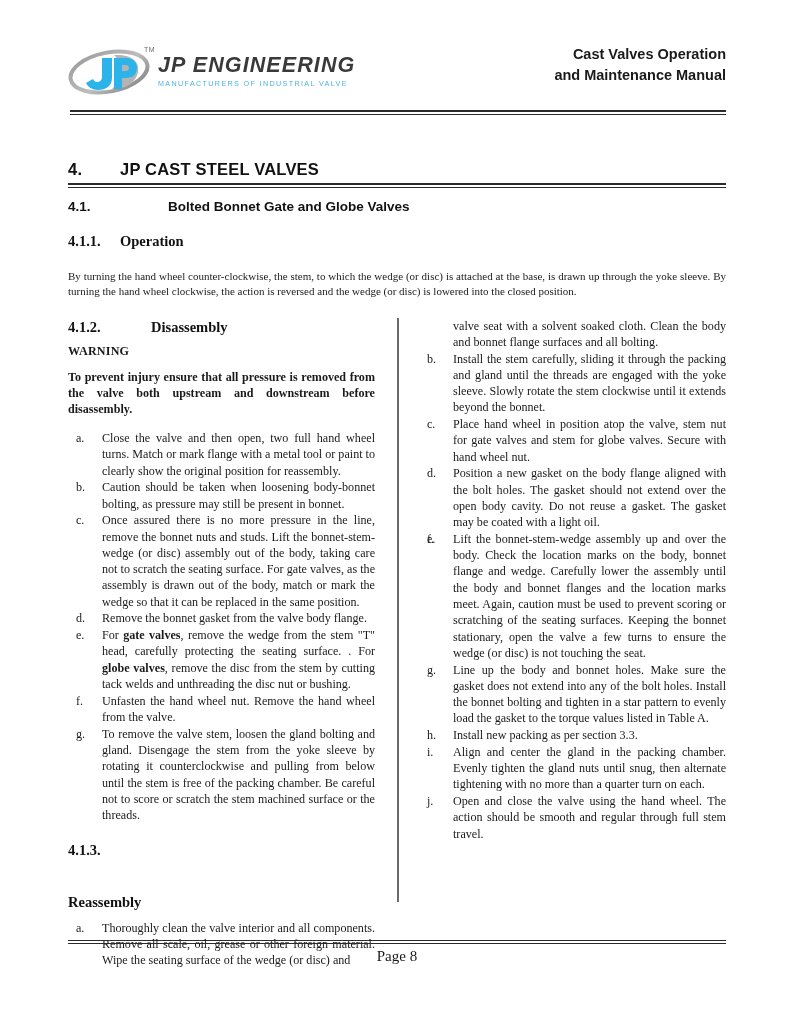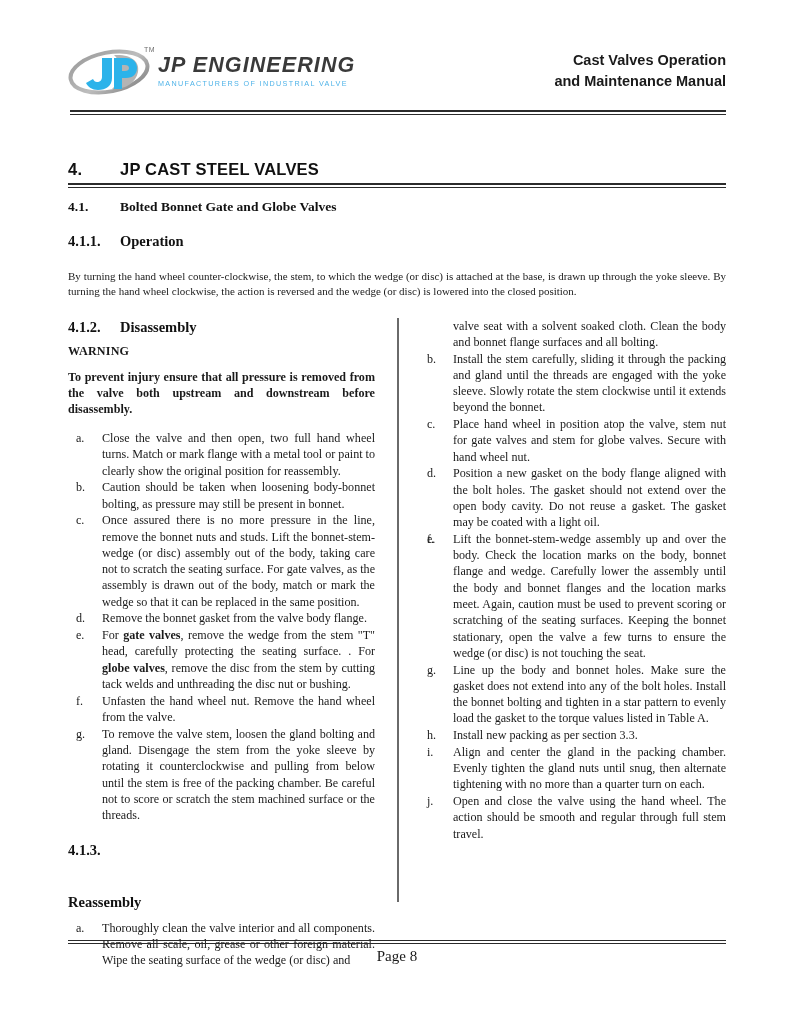--- a/index.html
+++ b/index.html
@@ -80,21 +80,20 @@
     line-height: 1;
   }
 
   .header-title {
     text-align: right;
     font-family: "Liberation Sans", sans-serif;
     font-weight: bold;
     font-size: 14.5px;
     line-height: 1.42;
     color: #1a1a1a;
-    margin-top: 6px;
     white-space: pre-line;
   }
 
   .rule-header {
     position: absolute;
     left: 70px;
     top: 110px;
     width: 656px;
     border-top: 2.4px solid #2b2b2b;
     border-bottom: 0.8px solid #2b2b2b;
@@ -124,25 +123,26 @@
     width: 658px;
     border-top: 2.2px solid #2b2b2b;
     border-bottom: 0.8px solid #2b2b2b;
     height: 2px;
   }
 
   .h2 {
     position: absolute;
     left: 68px;
     top: 199px;
-    font-family: Liberation Serif, serif;
+    font-family: Liberation Sans, sans-serif;
     font-weight: bold;
     font-size: 13.5px;
     color: #111;
     display: flex;
+    gap: 48px;
   }
   .h2 .num { width: 52px; flex: 0 0 52px; }
 
   .h3 {
     font-family: "Liberation Serif", serif;
     font-weight: bold;
     font-size: 14.5px;
     color: #111;
     display: flex;
   }
@@ -186,21 +186,21 @@
 
   .col-divider {
     position: absolute;
     left: 329px;
     top: 0;
     width: 0;
     height: 584px;
     border-left: 2px solid #6a6a6a;
   }
 
-  .h3-disassembly { margin: 0 0 5px 0; }
+  .h3-disassembly { margin: 0 0 5px 0; gap: 31px; }
   .h3-reassembly  { margin: 18px 0 7px 0; flex-direction: column; }
 
   .warning-label {
     font-weight: bold;
     font-size: 12.1px;
     letter-spacing: .2px;
     margin: 2px 0 10px 0;
   }
   .warning-text {
     font-weight: bold;

